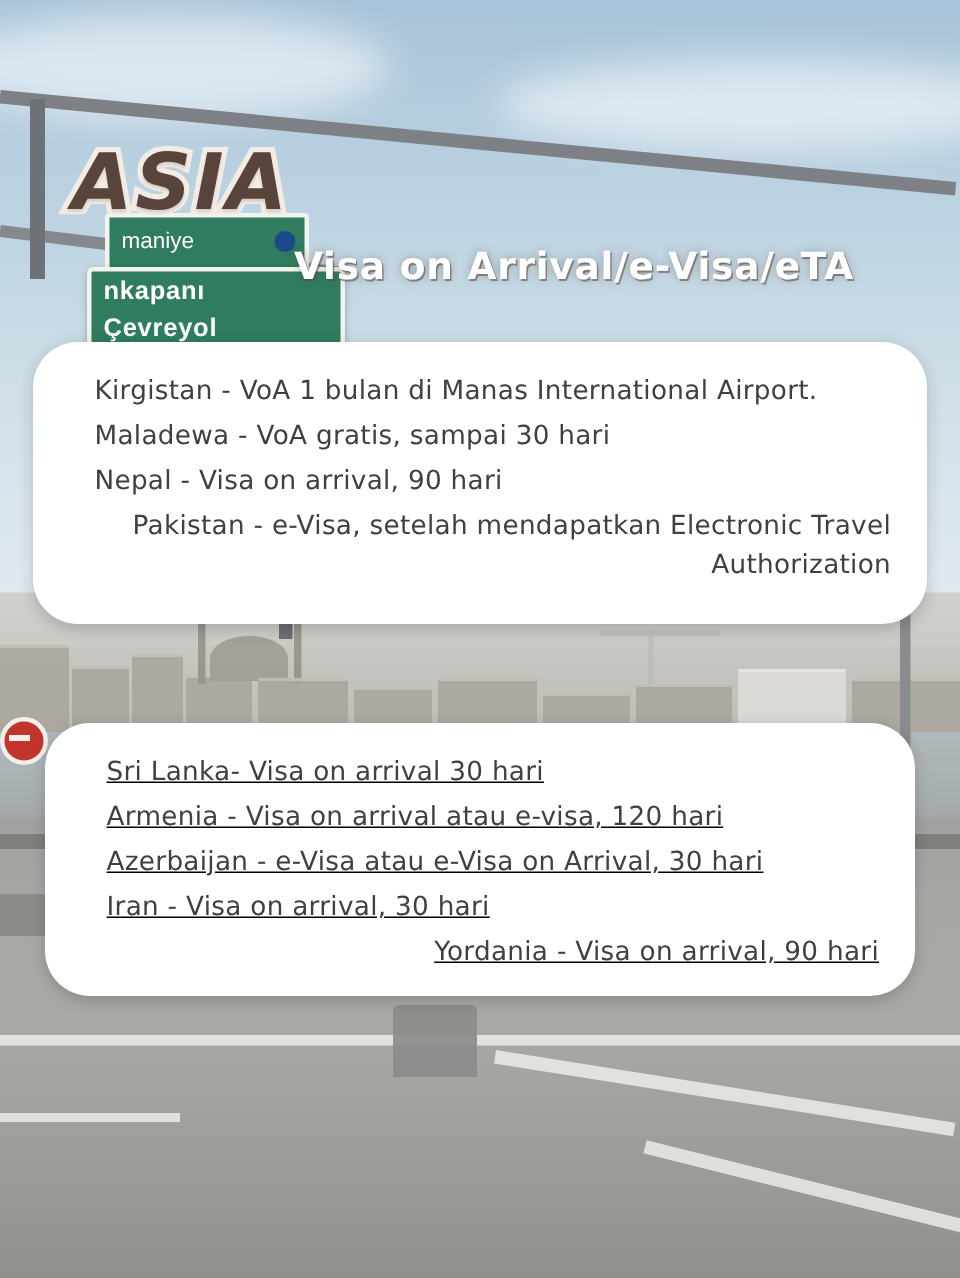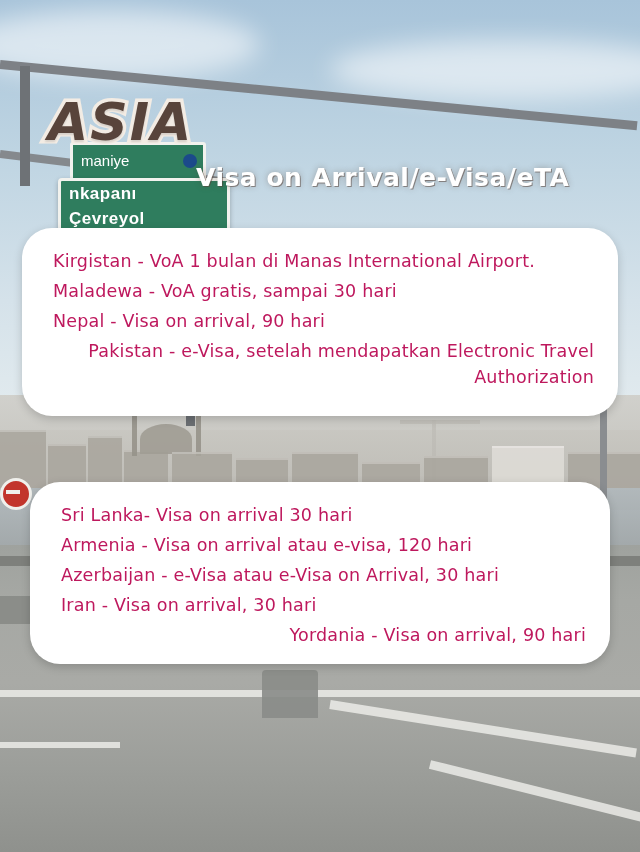--- a/index.html
+++ b/index.html
@@ -190,33 +190,33 @@
 
   .card {
     position: absolute;
     background: #ffffff;
     border-radius: 30px;
     box-shadow: 0 3px 10px rgba(0,0,0,0.18);
     padding: 20px 24px;
     box-sizing: border-box;
   }
   .card p {
-    margin: 0 0 4px 7px;
+    margin: 0 0 4px 17px;
     font-family: "DejaVu Sans", sans-serif;
     font-size: 17.5px;
     line-height: 26px;
-    color: #be185d;
+    color: #404040;
     letter-spacing: 0.2px;
     white-space: nowrap;
   }
   .card p:last-child { margin-bottom: 0; text-align: right; }
   .card p.wrap { white-space: normal; }
 
   #card1 { left: 22px; top: 228px; width: 596px; height: 188px; }
-  #card2 { left: 30px; top: 482px; width: 580px; height: 182px; }
+  #card2 { left: 30px; top: 482px; width: 580px; height: 182px; text-decoration: underline; }
 </style>
 </head>
 <body>
 
 <div id="stage">
 
   <div class="photo">
 
     <div class="sky"></div>
     <div class="sky-cloud" style="left:-40px; top:10px; width:300px; height:70px;"></div>

